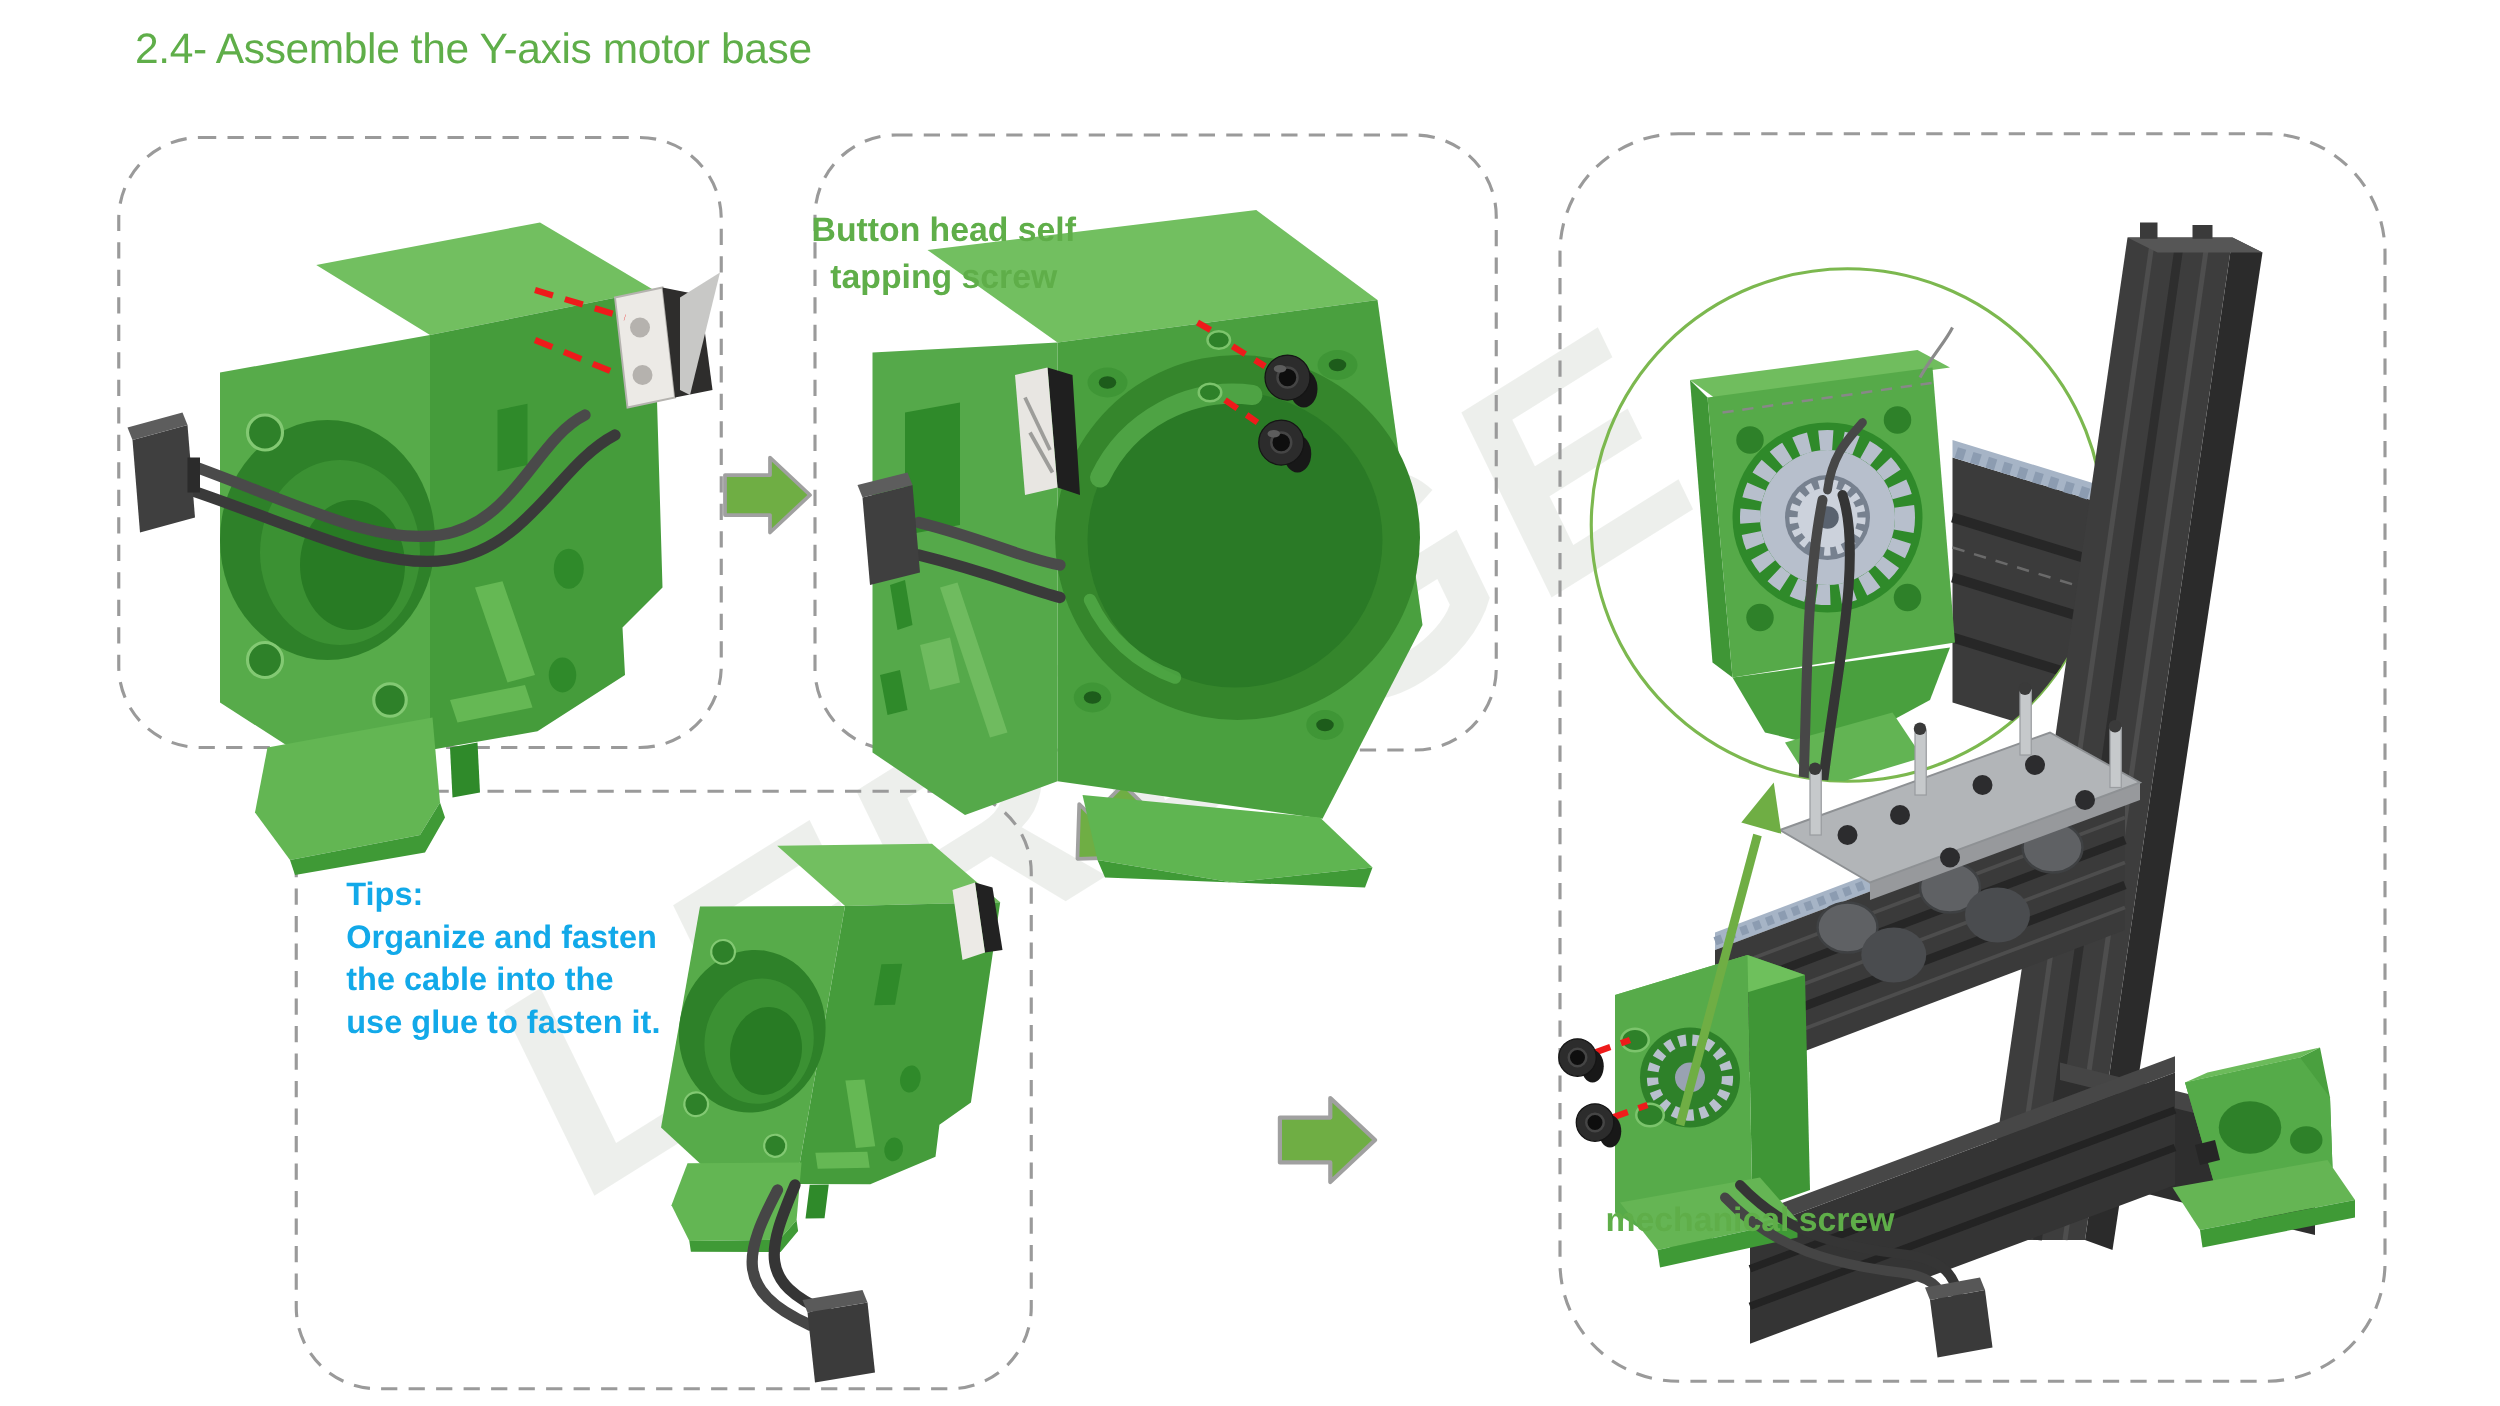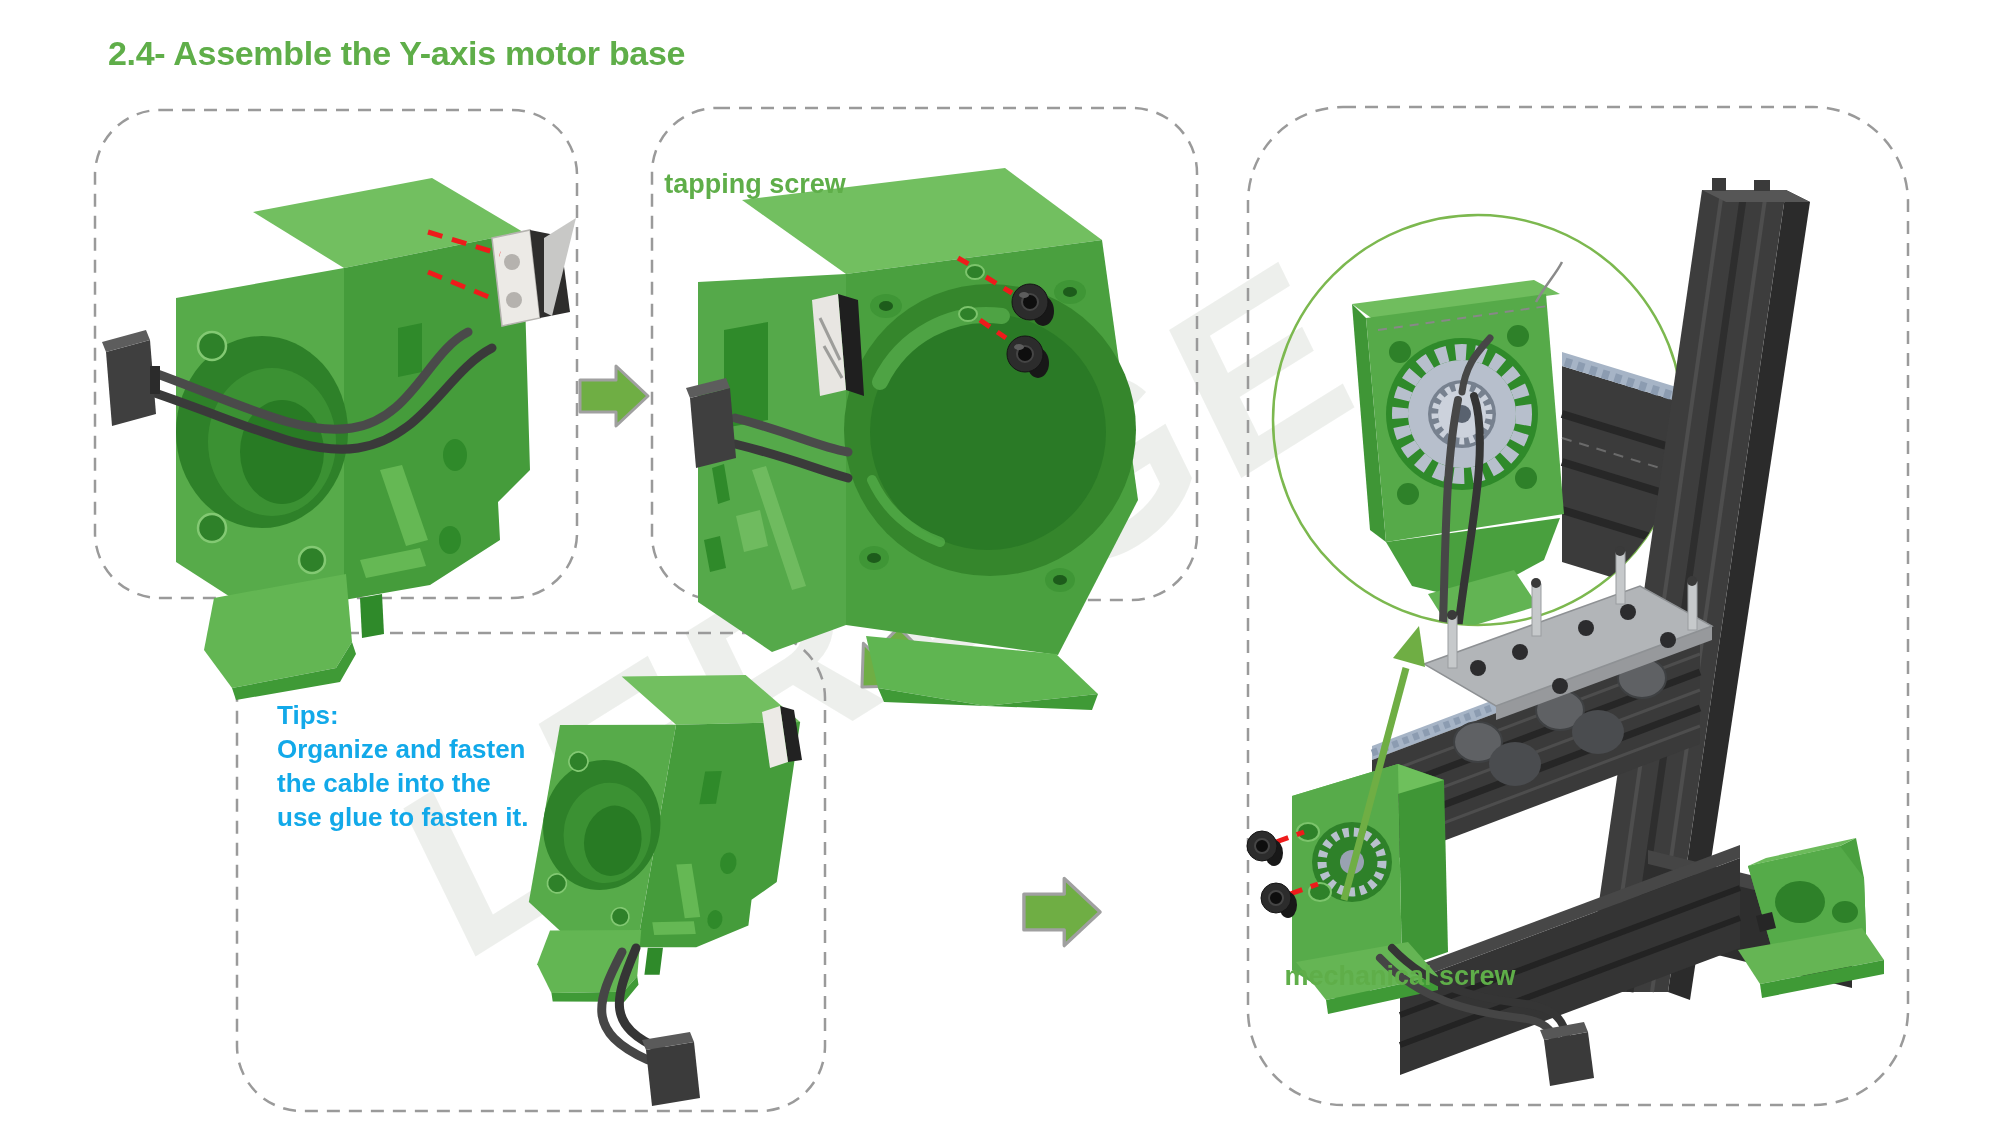--- a/index.html
+++ b/index.html
@@ -1,19 +1,19 @@
 <!DOCTYPE html>
 <html><head>
 <meta charset="utf-8">
 <style>
   html,body{margin:0;padding:0;background:#ffffff;}
   .page{position:relative;width:2000px;height:1125px;background:#ffffff;overflow:hidden;
         font-family:"Liberation Sans", sans-serif;}
   .scene{position:absolute;left:0;top:0;width:2000px;height:1125px;}
-  .page-title{position:absolute;left:108px;top:34px;font-size:34px;font-weight:bold;
+  .page-title{position:absolute;left:108px;top:20px;font-size:34px;font-weight:normal;
         color:#5fae49;letter-spacing:-0.3px;white-space:nowrap;}
   .label-green{position:absolute;color:#5fae49;font-weight:bold;font-size:27px;
         line-height:37px;text-align:center;}
   .label-tapping{left:560px;top:166px;width:390px;}
   .label-mech{left:1200px;top:958px;width:400px;}
   .label-tips{position:absolute;left:277px;top:698px;width:300px;color:#12a9e9;
         font-weight:bold;font-size:26px;line-height:34px;text-align:left;}
   .line{display:block;}
 </style>
 </head>
@@ -302,20 +302,21 @@
     <g>
       <line x1="1344" y1="900" x2="1406" y2="668" stroke="#6fae44" stroke-width="7"></line>
       <polygon points="1419,626 1425,667 1393,658" fill="#6fae44"></polygon>
     </g>
   </g>
 </svg>
 
 <div class="page-title">2.4- Assemble the Y-axis motor base</div>
 
 <div class="label-green label-tapping">
+  <span class="line">Button head self</span>
   <span class="line">tapping screw</span>
 </div>
 
 <div class="label-tips">
   <span class="line">Tips:</span>
   <span class="line">Organize and fasten</span>
   <span class="line">the cable into the</span>
   <span class="line">use glue to fasten it.</span>
 </div>
 

